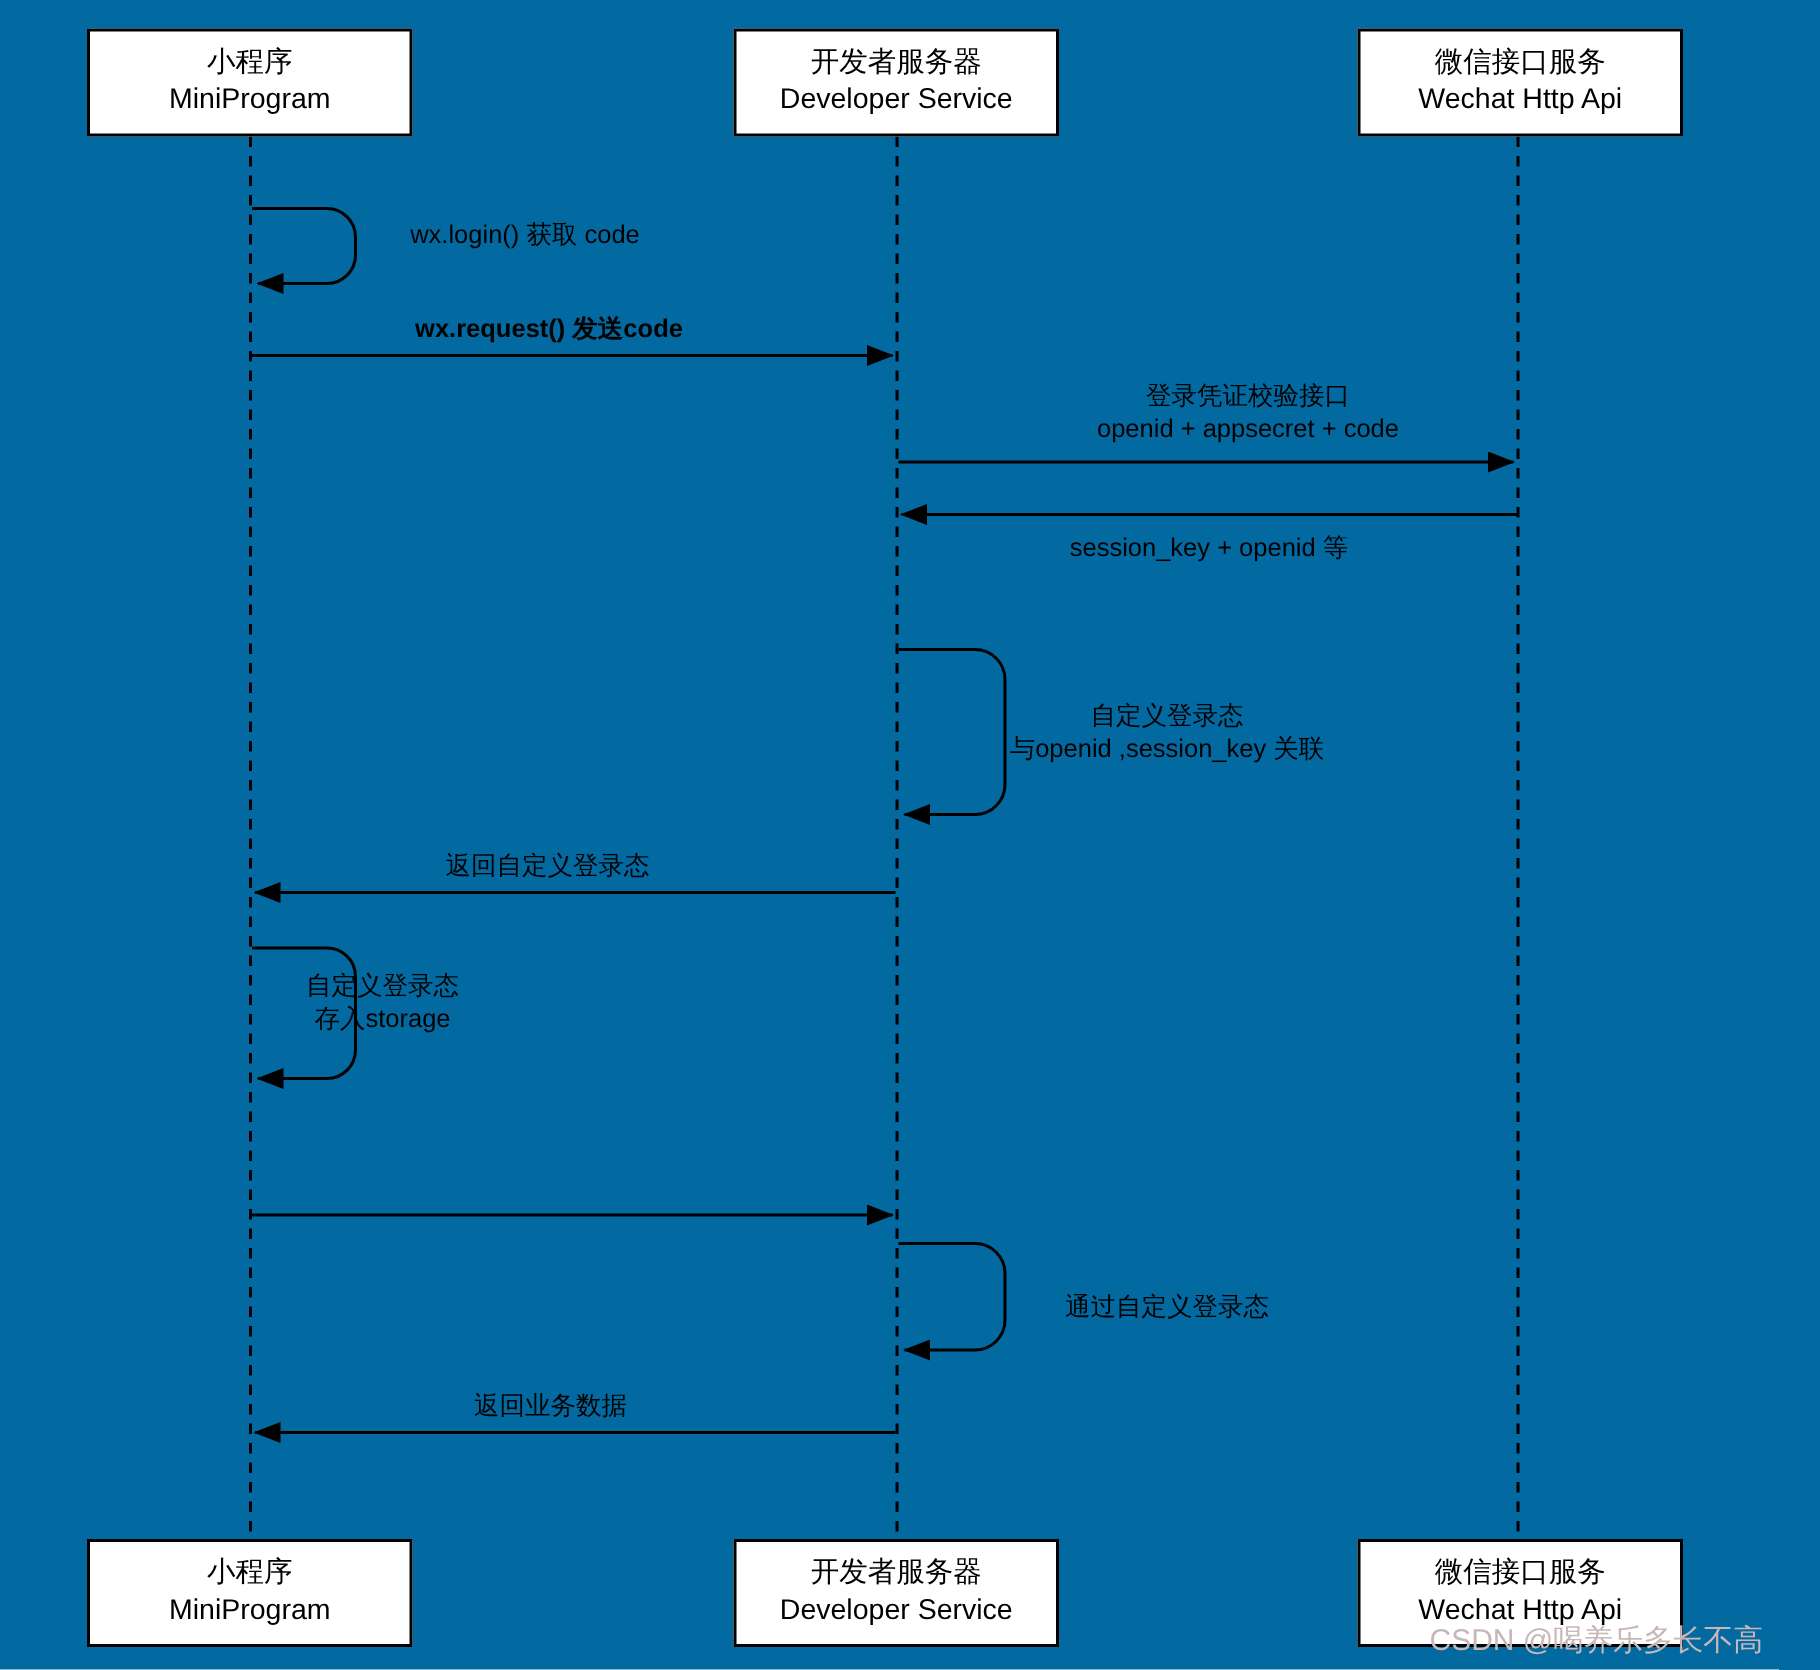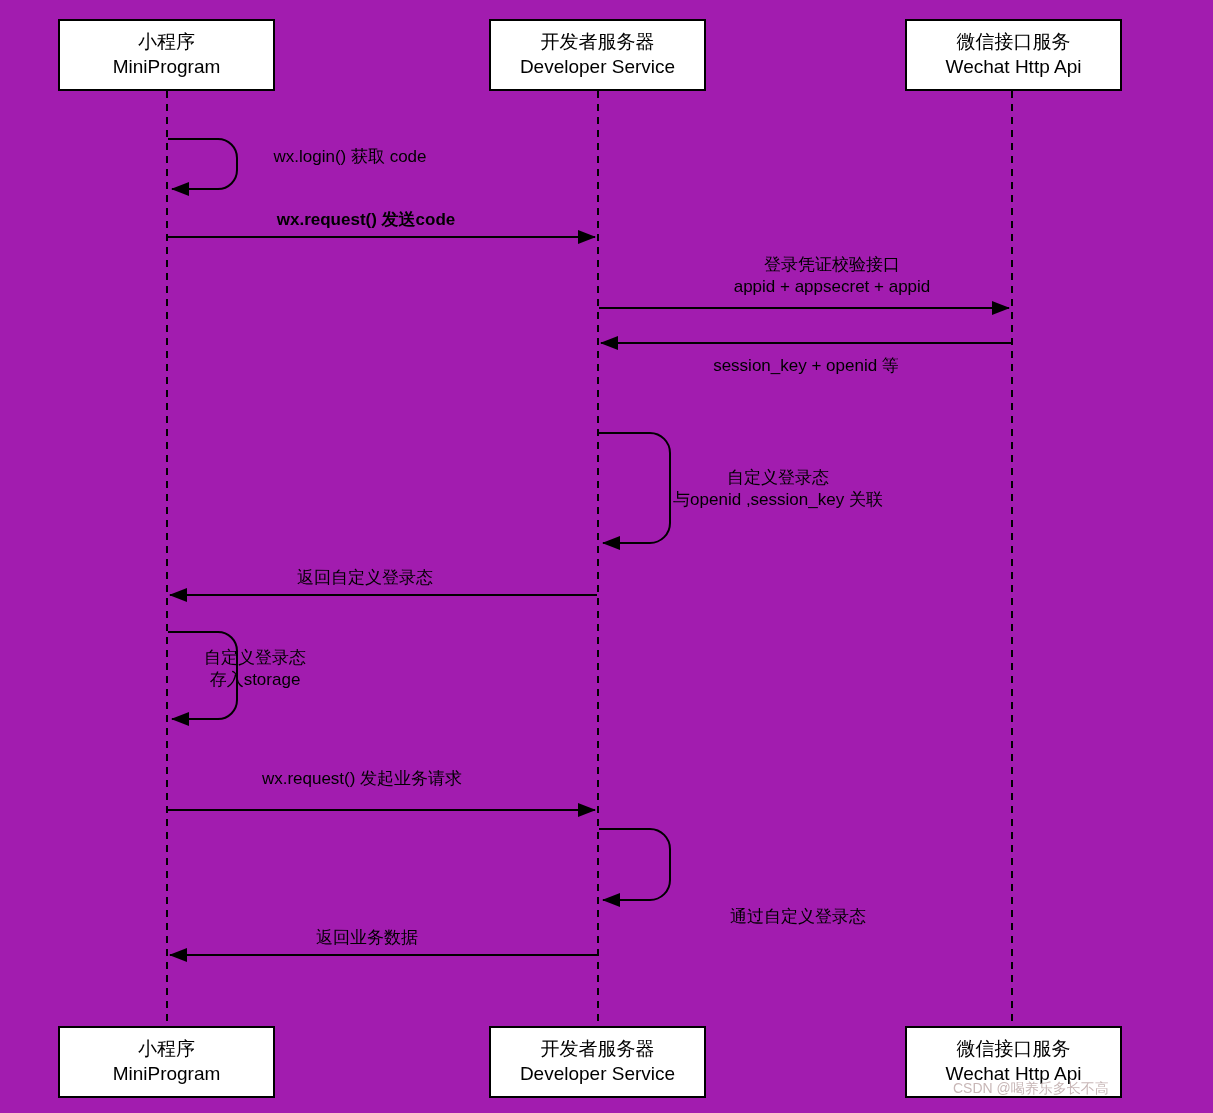--- a/index.html
+++ b/index.html
@@ -33,29 +33,29 @@
     transform: translate(-50%, -50%);
     text-align: center;
     font-size: 17px;
     line-height: 1.32;
     white-space: nowrap;
   }
   .watermark {
     position: absolute;
     left: 953px;
     top: 1080px;
-    font-size: 14px;
+    font-size: 20px;
     white-space: nowrap;
     z-index: 5;
   }
 </style>
 </head>
 <body>
 
-<div class="canvas" style="background: #a21caf;">
+<div class="canvas" style="background: #0369a1;">
 
   <svg class="wires" width="1213" height="1113">
     <defs>
       <marker id="arrowhead" markerUnits="userSpaceOnUse" markerWidth="18" markerHeight="14" refX="17" refY="7" orient="auto">
         <path d="M0,0 L18,7 L0,14 Z" fill="#000000"></path>
       </marker>
     </defs>
 
     <line x1="167" y1="91" x2="167" y2="1026" stroke="#000000" stroke-width="2" stroke-dasharray="7,6"></line>
     <line x1="598" y1="91" x2="598" y2="1026" stroke="#000000" stroke-width="2" stroke-dasharray="7,6"></line>
@@ -111,21 +111,21 @@
   <div class="msg" style="left:350px; top:157px;">
     <div>wx.login() 获取 code</div>
   </div>
 
   <div class="msg" style="left:366px; top:220px;font-weight:bold;">
     <div>wx.request() 发送code</div>
   </div>
 
   <div class="msg" style="left:832px; top:276px;">
     <div>登录凭证校验接口</div>
-    <div>appid + appsecret + appid</div>
+    <div>openid + appsecret + code</div>
   </div>
 
   <div class="msg" style="left:806px; top:366px;">
     <div>session_key + openid 等</div>
   </div>
 
   <div class="msg" style="left:778px; top:489px;">
     <div>自定义登录态</div>
     <div>与openid ,session_key 关联</div>
   </div>
@@ -133,24 +133,23 @@
   <div class="msg" style="left:365px; top:578px;">
     <div>返回自定义登录态</div>
   </div>
 
   <div class="msg" style="left:255px; top:669px;">
     <div>自定义登录态</div>
     <div>存入storage</div>
   </div>
 
   <div class="msg" style="left:362px; top:779px;">
-    <div>wx.request() 发起业务请求</div>
   </div>
 
-  <div class="msg" style="left:778px; top:917px;margin-left:20px;">
+  <div class="msg" style="left:778px; top:872px;">
     <div>通过自定义登录态</div>
   </div>
 
   <div class="msg" style="left:347px; top:938px;margin-left:20px;">
     <div>返回业务数据</div>
   </div>
 
   <div class="watermark" style="color: rgb(200, 183, 183);">CSDN @喝养乐多长不高</div>
 
 </div>

